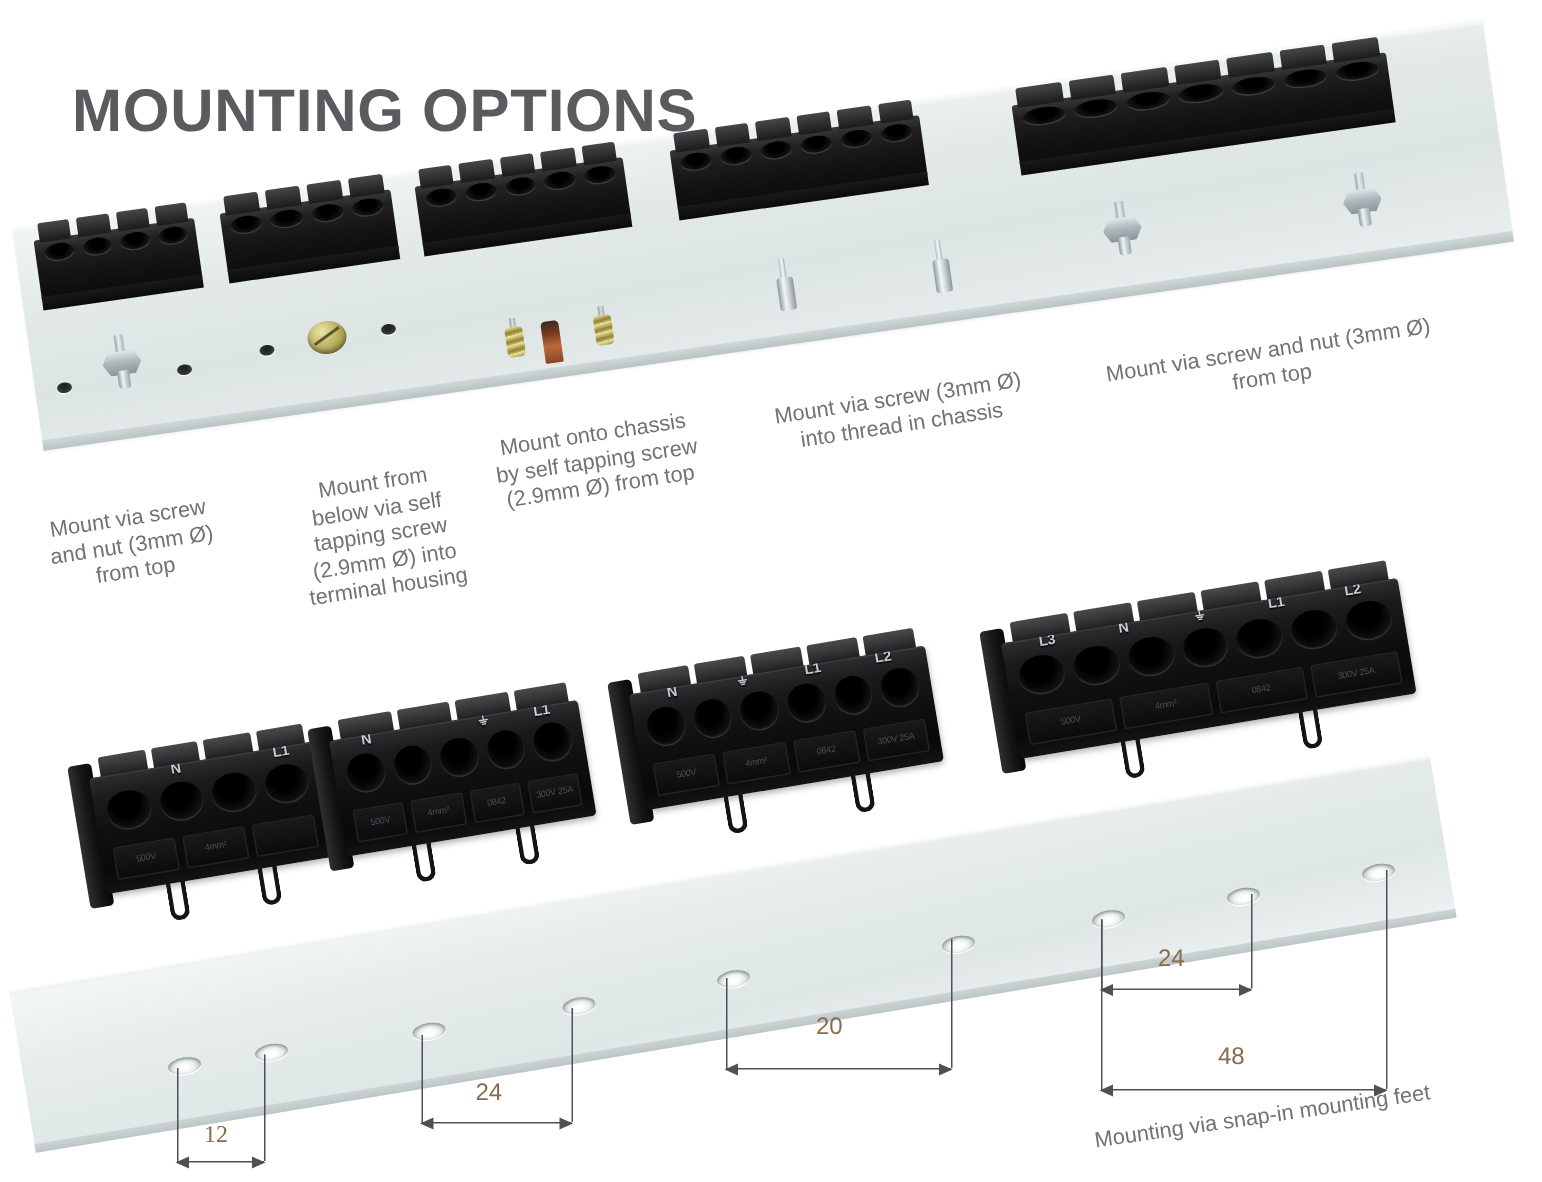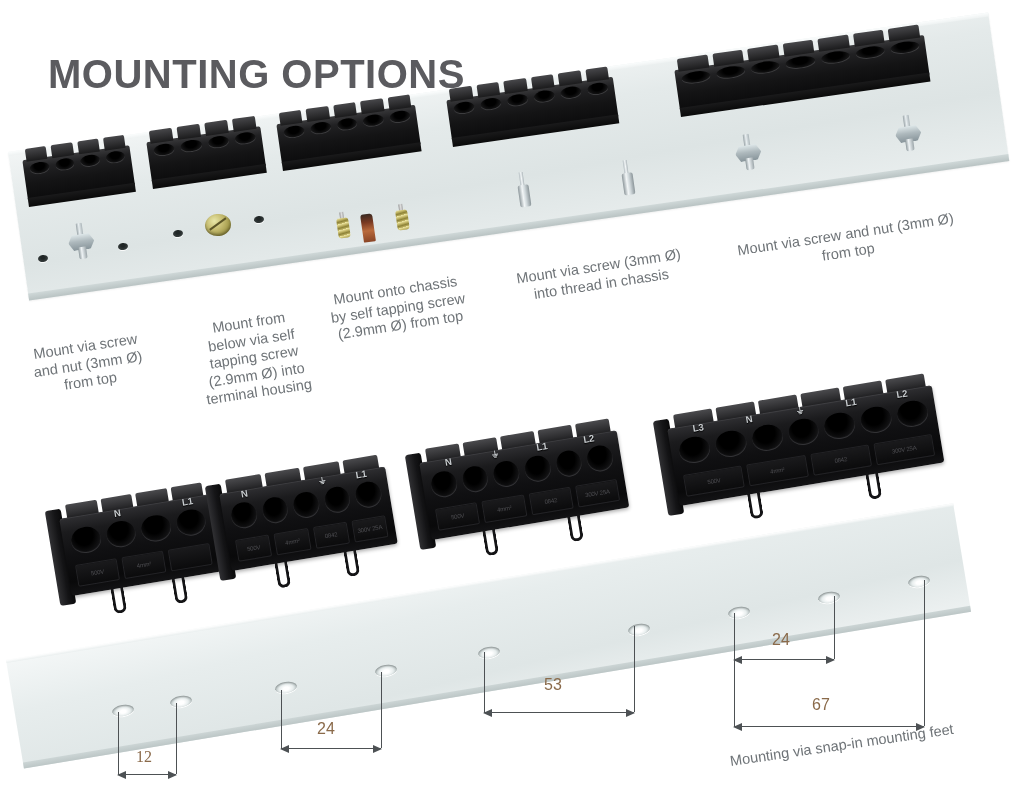--- a/index.html
+++ b/index.html
@@ -717,32 +717,32 @@
       <div class="ext" style="left:6px; top:0; height:58px;"></div>
       <div class="ext" style="left:106px; top:-18px; height:76px;"></div>
       <div class="arrowline" style="left:6px; top:58px; width:100px;"></div>
       <div class="dimlabel" style="left:42px; top:30px;">24</div>
     </div>
 
     <div class="dim" style="left:478px; top:252px;">
       <div class="ext" style="left:6px; top:0; height:60px;"></div>
       <div class="ext" style="left:156px; top:-26px; height:86px;"></div>
       <div class="arrowline" style="left:6px; top:60px; width:150px;"></div>
-      <div class="dimlabel" style="left:66px; top:24px;">53</div>
+      <div class="dimlabel" style="left:66px; top:24px;">20</div>
     </div>
 
     <div class="dim" style="left:728px; top:213px;">
       <div class="ext" style="left:6px; top:0; height:46px;"></div>
       <div class="ext" style="left:106px; top:-17px; height:63px;"></div>
       <div class="arrowline" style="left:6px; top:46px; width:100px;"></div>
       <div class="dimlabel" style="left:44px; top:18px;">24</div>
     </div>
 
     <div class="dim" style="left:728px; top:213px;">
       <div class="ext" style="left:6px; top:0; height:113px;"></div>
       <div class="ext" style="left:196px; top:-33px; height:146px;"></div>
       <div class="arrowline" style="left:6px; top:113px; width:190px;"></div>
-      <div class="dimlabel" style="left:84px; top:83px;">67</div>
+      <div class="dimlabel" style="left:84px; top:83px;">48</div>
     </div>
 
     <div class="bottom-caption" style="left:730px; top:352px; transform: rotate(-8.2deg);">Mounting via snap-in mounting feet</div>
   </div>
 </div>
 
 </body></html>

